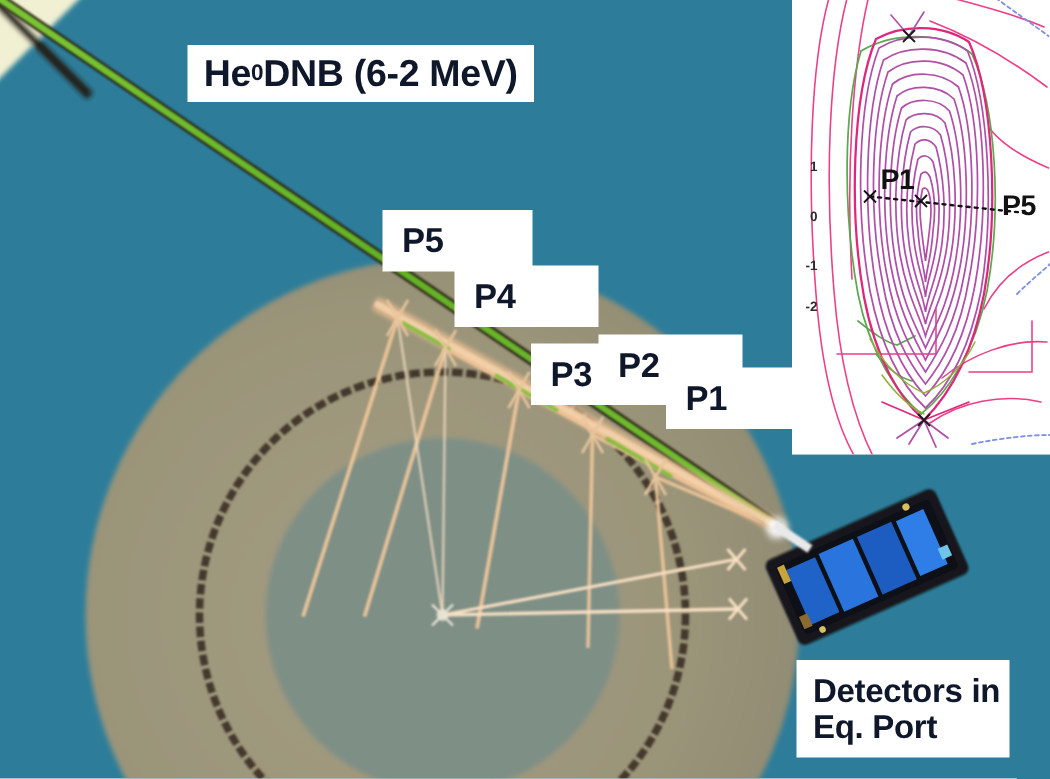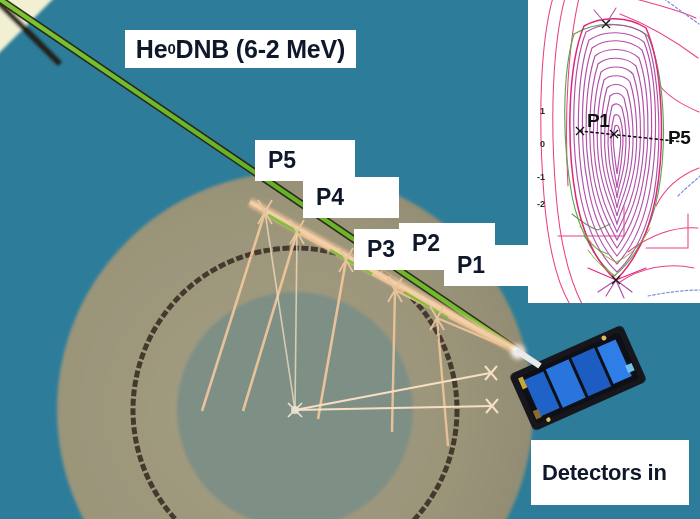--- a/index.html
+++ b/index.html
@@ -45,21 +45,21 @@
     height:41px;
   }
   #p-label-5{left:255px; top:140px; width:87px;}
   #p-label-4{left:303px; top:177px; width:83px;}
   #p-label-3{left:354px; top:201px; width:82px;margin-top:28px;}
   #p-label-2{left:399px; top:223px; width:83px;}
   #p-label-1{left:444px; top:245px; width:82px;}
 
   #detector-label{
     left:531px; top:440px;
-    width:158px; height:65px;
+    width:142px; height:65px;
     font-size:22px;
     flex-direction:column;
     align-items:flex-start;
     justify-content:center;
     padding-left:11px;
     box-sizing:border-box;
   }
   #detector-label span{display:block;}
 
   
@@ -334,15 +334,16 @@
   </div>
 
   <div class="callout p-label" id="p-label-5">P5</div>
   <div class="callout p-label" id="p-label-4">P4</div>
   <div class="callout p-label" id="p-label-3">P3</div>
   <div class="callout p-label" id="p-label-2">P2</div>
   <div class="callout p-label" id="p-label-1">P1</div>
 
   <div class="callout" id="detector-label">
     <span>Detectors in</span>
+    <span>Eq. Port</span>
   </div>
 
 </div>
 
 </body></html>

